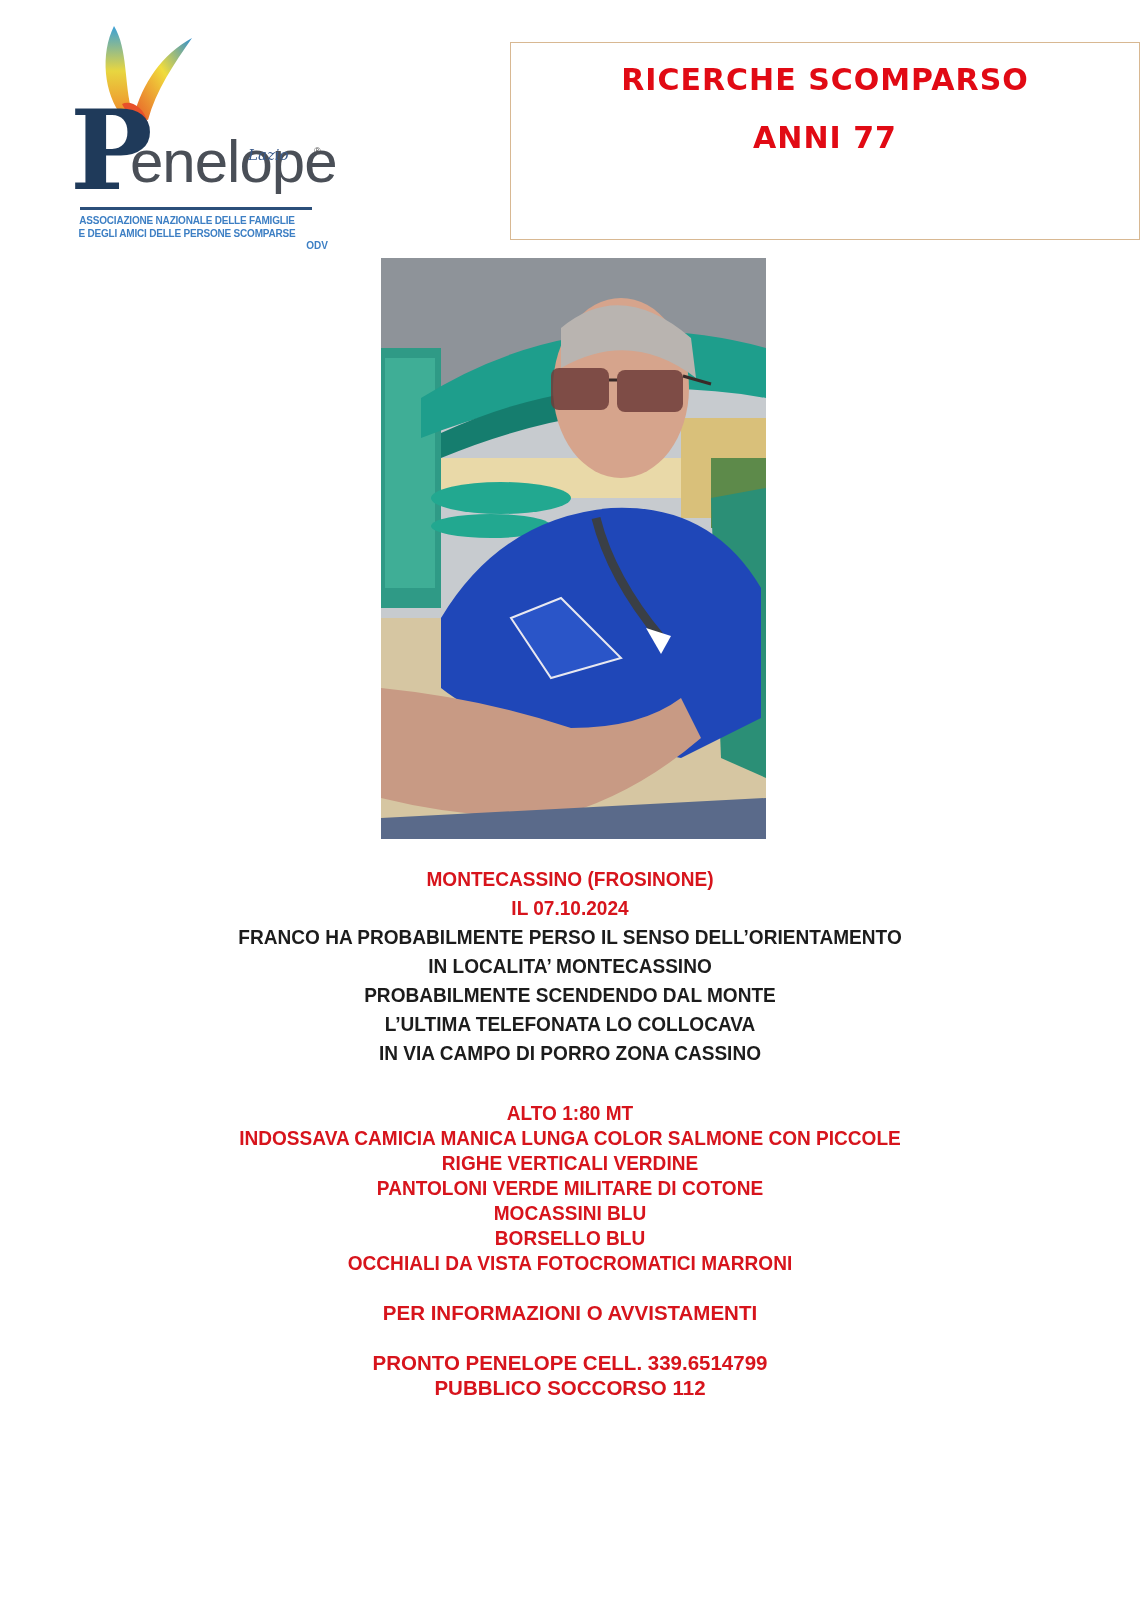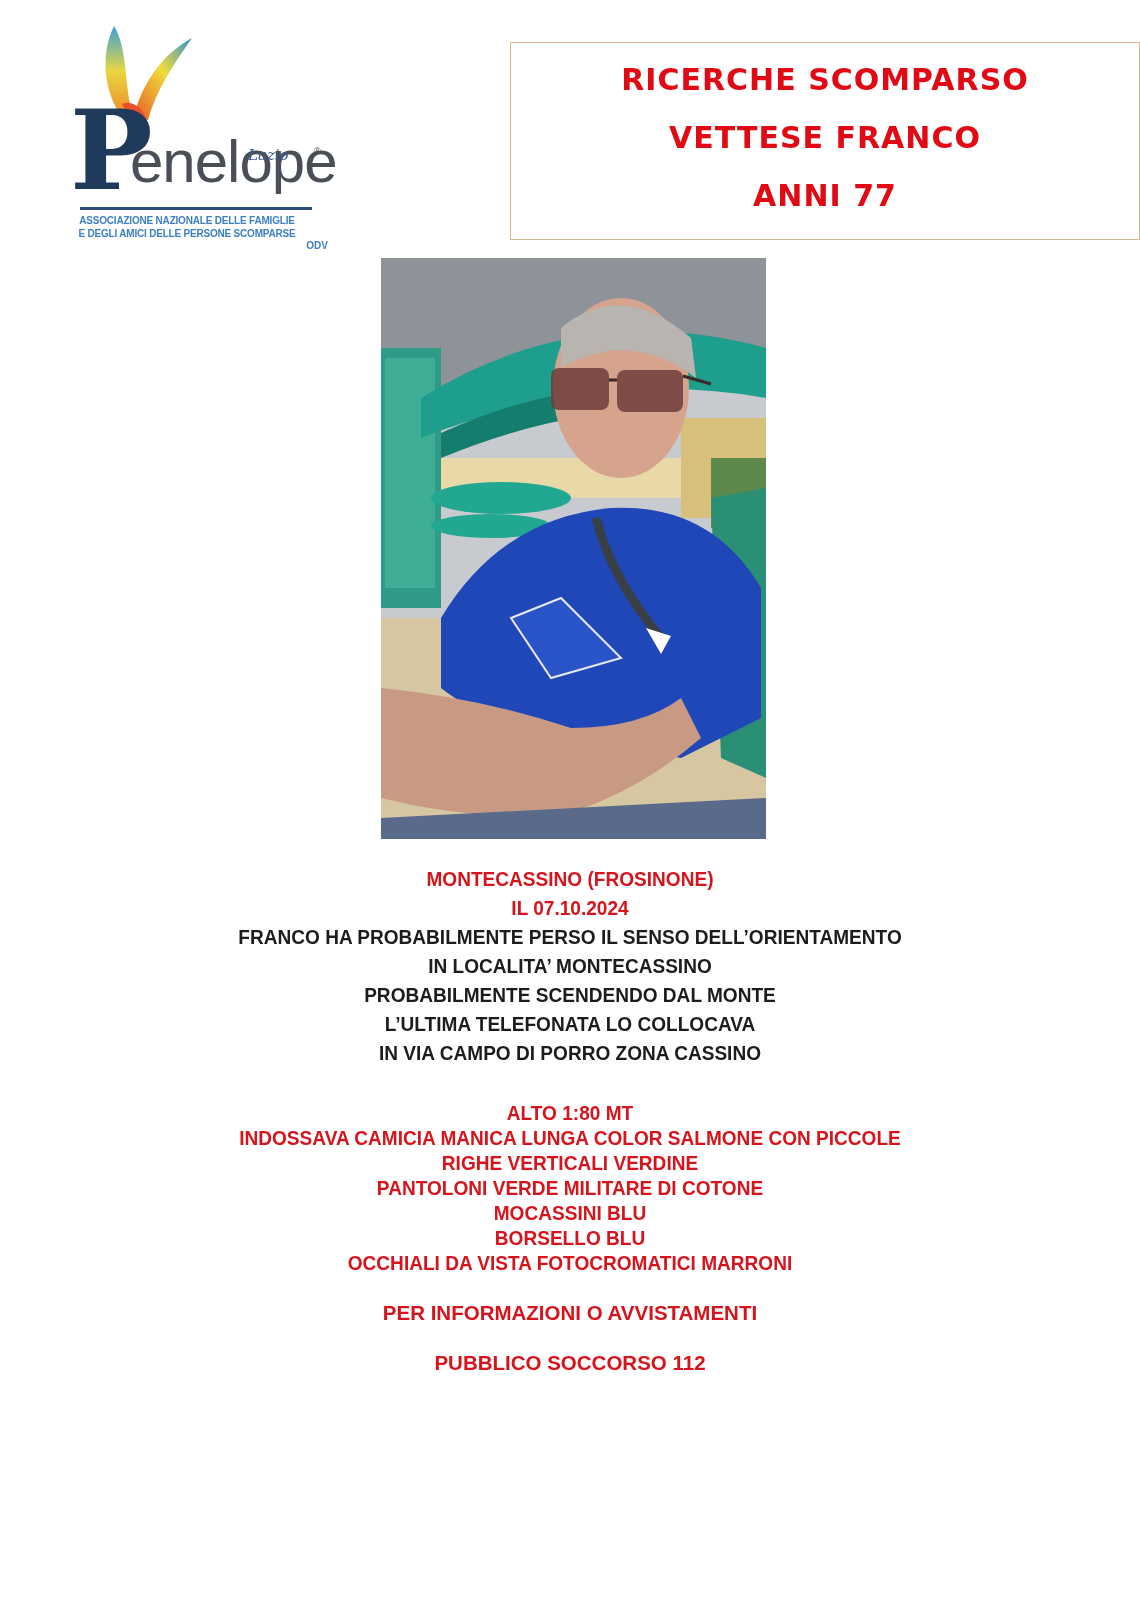--- a/index.html
+++ b/index.html
@@ -81,21 +81,20 @@
   <div class="underline"></div>
   <div class="assoc">
     <div>ASSOCIAZIONE NAZIONALE DELLE FAMIGLIE</div>
     <div>E DEGLI AMICI DELLE PERSONE SCOMPARSE</div>
   </div>
   <div class="odv">ODV</div>
 </div>
 
 <div class="title-box">
   <div>RICERCHE SCOMPARSO</div>
-  <div>VETTESE FRANCO</div>
   <div>ANNI  77</div>
 </div>
 
 <div class="photo">
   <svg width="385" height="581" viewBox="0 0 385 581">
     <rect width="385" height="581" fill="#c7cbcf"></rect>
     <rect y="0" width="385" height="130" fill="#8e9399"></rect>
     <rect x="0" y="90" width="60" height="260" fill="#2f9a86"></rect>
     <rect x="4" y="100" width="50" height="230" fill="#3fae96"></rect>
     <path d="M40 140 Q200 40 385 90 L385 140 Q220 110 40 180 Z" fill="#1e9e8c"></path>
@@ -139,14 +138,15 @@
   <div class="line">PANTOLONI VERDE MILITARE DI COTONE</div>
   <div class="line">MOCASSINI BLU</div>
   <div class="line">BORSELLO BLU</div>
   <div class="line">OCCHIALI DA VISTA FOTOCROMATICI MARRONI</div>
 </div>
 
 <div class="text-block contact" style="top:1300px;">
   <div class="line">PER INFORMAZIONI O AVVISTAMENTI</div>
 </div>
 <div class="text-block contact" style="top:1350px;">
+  <div class="line">PRONTO PENELOPE CELL. 339.6514799</div>
   <div class="line">PUBBLICO SOCCORSO 112</div>
 </div>
 
 </body></html>

